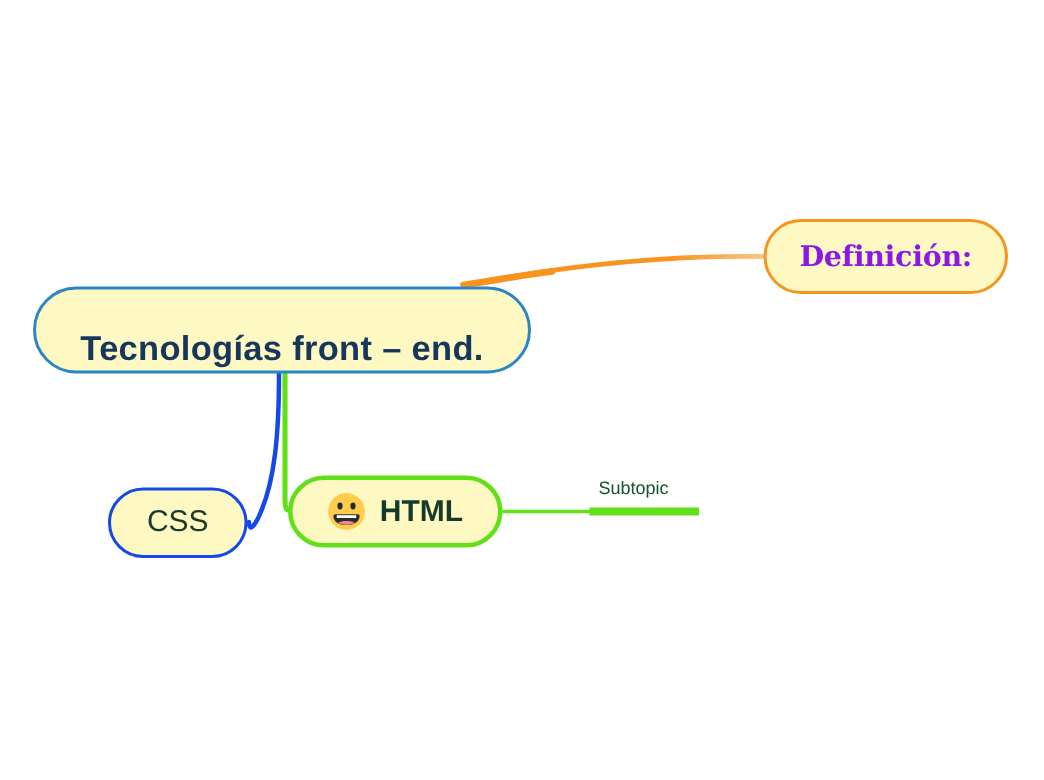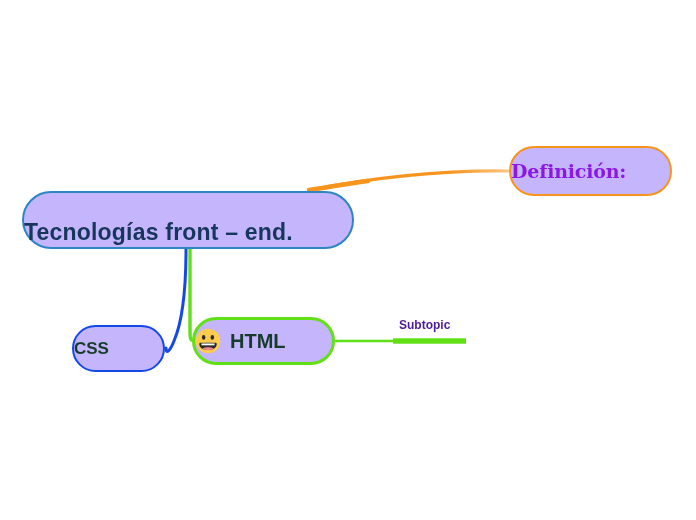--- a/index.html
+++ b/index.html
@@ -21,24 +21,24 @@
     position: absolute;
     left: 0;
     top: 0;
     width: 696px;
     height: 520px;
     pointer-events: none;
   }
   .node {
     position: absolute;
     box-sizing: border-box;
-    background: #c4b5fd;
+    background: #fef9c3;
     display: flex;
     align-items: center;
-    justify-content: flex-start;
+    justify-content: center;
     white-space: nowrap;
   }
 
   
   #node-central {
     left: 22px;
     top: 191px;
     width: 332px;
     height: 58px;
     border: 2px solid #2b86c5;
@@ -72,22 +72,22 @@
   
   #node-css {
     left: 72px;
     top: 325px;
     width: 93px;
     height: 47px;
     border: 2px solid #1449e8;
     border-radius: 23.5px;
   }
   #node-css .label {
-    font-size: 17px;
-    font-weight: bold;
+    font-size: 20px;
+    font-weight: normal;
     color: #173b2b;
   }
 
   
   #node-html {
     left: 192px;
     top: 317px;
     width: 143px;
     height: 48px;
     border: 3px solid #62e017;
@@ -111,22 +111,22 @@
     position: absolute;
     left: 399px;
     top: 316px;
     height: 18px;
     display: flex;
     align-items: center;
     white-space: nowrap;
   }
   #node-subtopic .label {
     font-size: 12px;
-    font-weight: bold;
-    color: #4c1d95;
+    font-weight: normal;
+    color: #14532d;
   }
 </style>
 </head>
 <body>
 
 <div id="canvas">
 
   <svg id="connectors" viewBox="0 0 696 520">
     <defs>
       <linearGradient id="orangeTaper" x1="0" y1="0" x2="1" y2="0">

